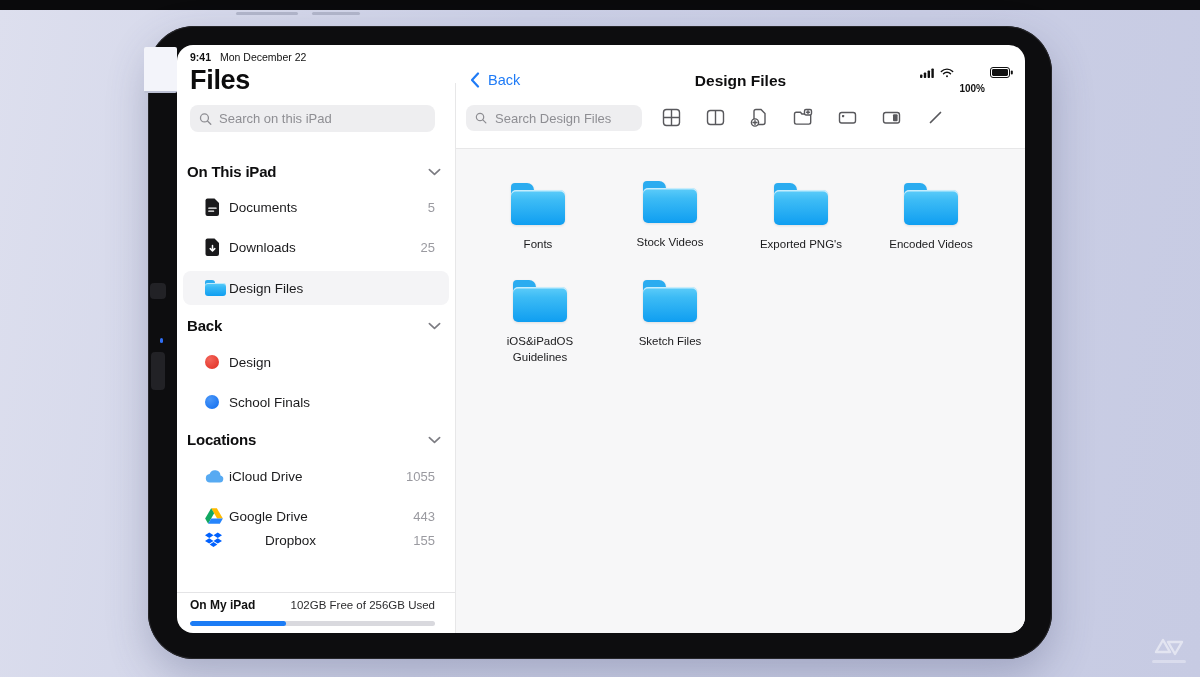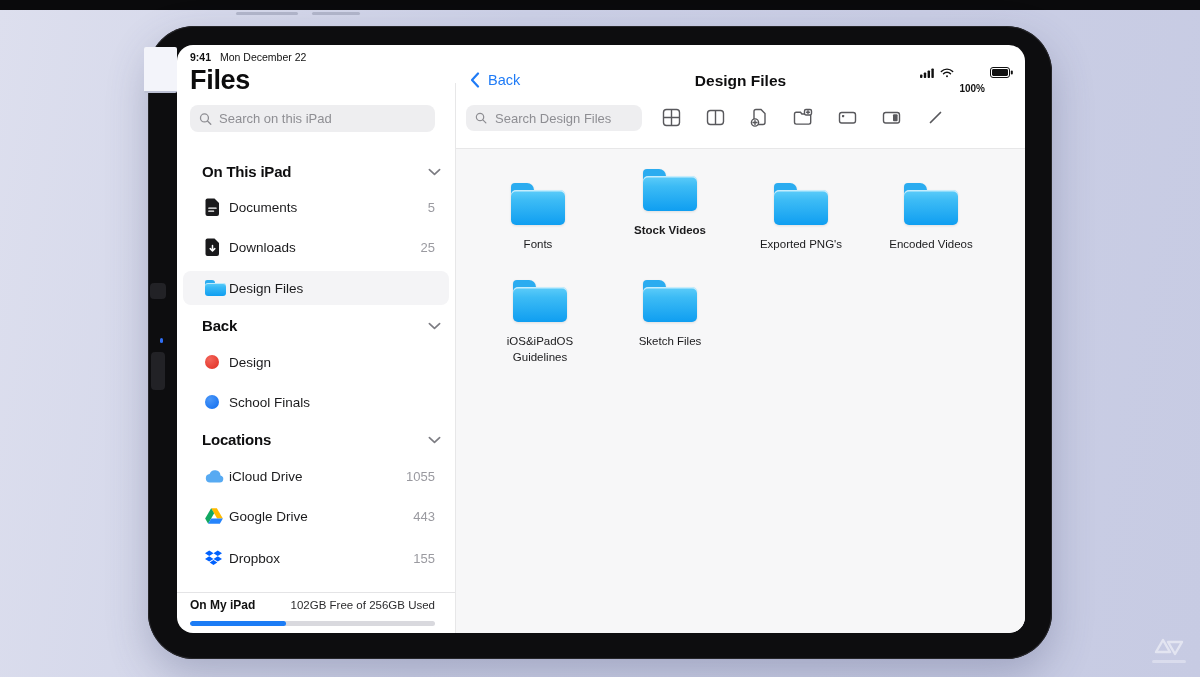--- a/index.html
+++ b/index.html
@@ -29,21 +29,21 @@
   
   .sidebar { position:absolute; left:0; top:0; width:278px; height:100%; }
   .app-title { position:absolute; left:13px; top:20px; font-size:27px; font-weight:700;
                letter-spacing:-.3px; color:#0c0c0d; }
   .searchwrap { position:absolute; background:#eeeef0; border-radius:8px; }
   .searchwrap svg { position:absolute; left:9px; top:50%; transform:translateY(-50%); }
   .searchwrap input { width:100%; height:100%; border:none; outline:none; background:transparent;
                       padding:0 14px 0 29px; font-size:13px; color:#333;
                       font-family:"Liberation Sans",sans-serif; }
   .searchwrap input::placeholder { color:#8e8e93; }
-  .shead { position:absolute; left:25px; right:14px; height:22px; display:flex;
+  .shead { position:absolute; left:10px; right:14px; height:22px; display:flex;
            align-items:center; justify-content:space-between; }
   .shead .shlabel { font-size:15px; font-weight:700; color:#0e0e0f; letter-spacing:-.2px; }
   .srow { position:absolute; left:28px; right:20px; height:30px; display:flex; align-items:center; }
   .srow .sicon { width:24px; display:flex; justify-content:flex-start; align-items:center; flex:0 0 24px; }
   .srow .slabel { font-size:13.5px; color:#1b1b1d; flex:1 1 auto; }
   .srow .scount { font-size:13px; color:#9a9aa0; }
   .row-highlight { position:absolute; left:6px; top:226px; width:266px; height:34px;
                    background:#f4f4f6; border-radius:8px; }
   
   .folder-sm { position:relative; width:21px; height:16px; }
@@ -237,21 +237,21 @@
             <svg width="18" height="16" viewBox="0 0 24 21">
               <path fill="#ffba00" d="M8.2 0 h7.6 L23.8 13.9 h-7.6 z"></path>
               <path fill="#11a861" d="M8.2 0 L0.2 13.9 4.2 20.8 12.2 6.9 z"></path>
               <path fill="#2684fc" d="M4.2 20.8 h15.6 l4 -6.9 H8.2 z"></path>
             </svg>
           </span>
           <span class="slabel">Google Drive</span>
           <span class="scount">443</span>
         </div>
 
-        <div class="srow" style="top:498px;">
+        <div class="srow" style="top:480px;gap:36px;">
           <span class="sicon">
             <svg width="17" height="16" viewBox="0 0 24 22" fill="#0061fe">
               <path d="M6 0.5 12 4.3 6 8.1 0 4.3z"></path>
                 <path d="M18 0.5 24 4.3 18 8.1 12 4.3z"></path>
               <path d="M6 8.5 12 12.3 6 16.1 0 12.3z"></path>
                 <path d="M18 8.5 24 12.3 18 16.1 12 12.3z"></path>
               <path d="M6.6 17.3 12 13.9 17.4 17.3 12 20.9z"></path>
             </svg>
           </span>
           <span class="slabel">Dropbox</span>
@@ -334,21 +334,21 @@
             <svg width="21" height="21" viewBox="0 0 21 21" fill="none" stroke="#58585c" stroke-width="1.7" stroke-linecap="round">
               <line x1="5.5" y1="15.5" x2="15.5" y2="5.5"></line>
             </svg>
           </span>
         </div>
 
         <div class="tile" style="left:22px; top:138px;">
           <div class="folder-lg"></div>
           <div class="flabel">Fonts</div>
         </div>
-        <div class="tile" style="left:154px; top:124px;font-weight:bold;">
+        <div class="tile" style="left:154px; top:136px;">
           <div class="folder-lg"></div>
           <div class="flabel">Stock Videos</div>
         </div>
         <div class="tile" style="left:285px; top:138px;">
           <div class="folder-lg"></div>
           <div class="flabel">Exported PNG's</div>
         </div>
         <div class="tile" style="left:415px; top:138px;">
           <div class="folder-lg"></div>
           <div class="flabel">Encoded Videos</div>

